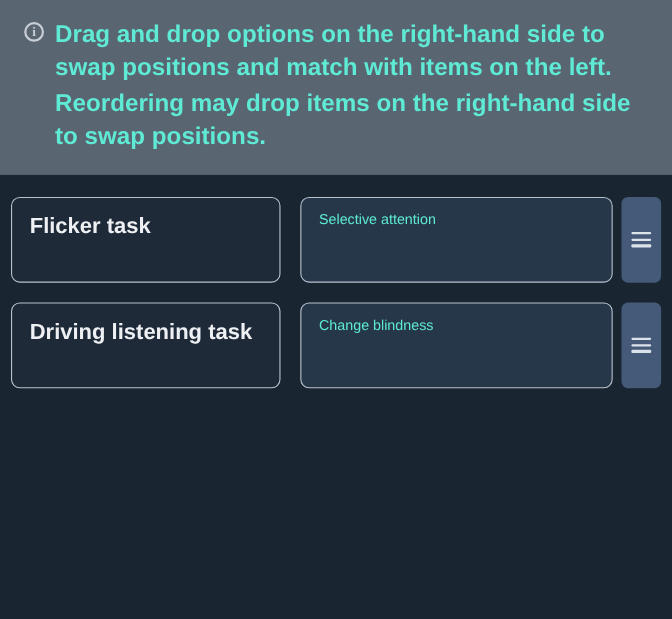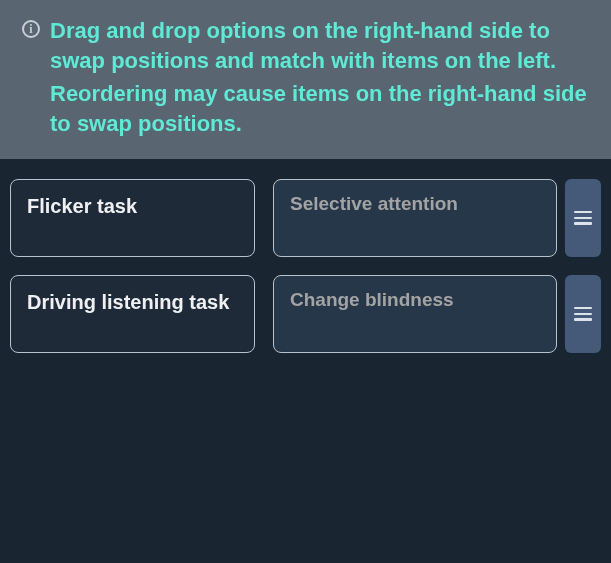--- a/index.html
+++ b/index.html
@@ -79,23 +79,23 @@
     flex: 1;
     border: 1.5px solid #b9c1cc;
     border-radius: 8px;
     padding: 12px 16px;
     background: #26374a;
     display: flex;
     align-items: flex-start;
     cursor: grab;
   }
   .right-card span {
-    font-size: 19px;
-    font-weight: bold;
-    color: #a3a3a3;
+    font-size: 13px;
+    font-weight: normal;
+    color: #5eead4;
     line-height: 1.25;
   }
   .drag-handle {
     flex: 0 0 36px;
     background: #445a78;
     border-radius: 6px;
     display: flex;
     align-items: center;
     justify-content: center;
     cursor: grab;
@@ -113,21 +113,21 @@
     border-radius: 1px;
   }
 </style>
 </head>
 <body>
 
 <div class="instruction-box">
   <div class="info-icon">i</div>
   <div class="instruction-text">
     <span>Drag and drop options on the right-hand side to swap positions and match with items on the left.</span>
-    <span class="instruction-line2">Reordering may cause items on the right-hand side to swap positions.</span>
+    <span class="instruction-line2">Reordering may drop items on the right-hand side to swap positions.</span>
   </div>
 </div>
 
 <div class="match-area">
 
   <div class="match-row">
     <div class="left-card">
       <span>Flicker task</span>
     </div>
     <div class="right-group">

